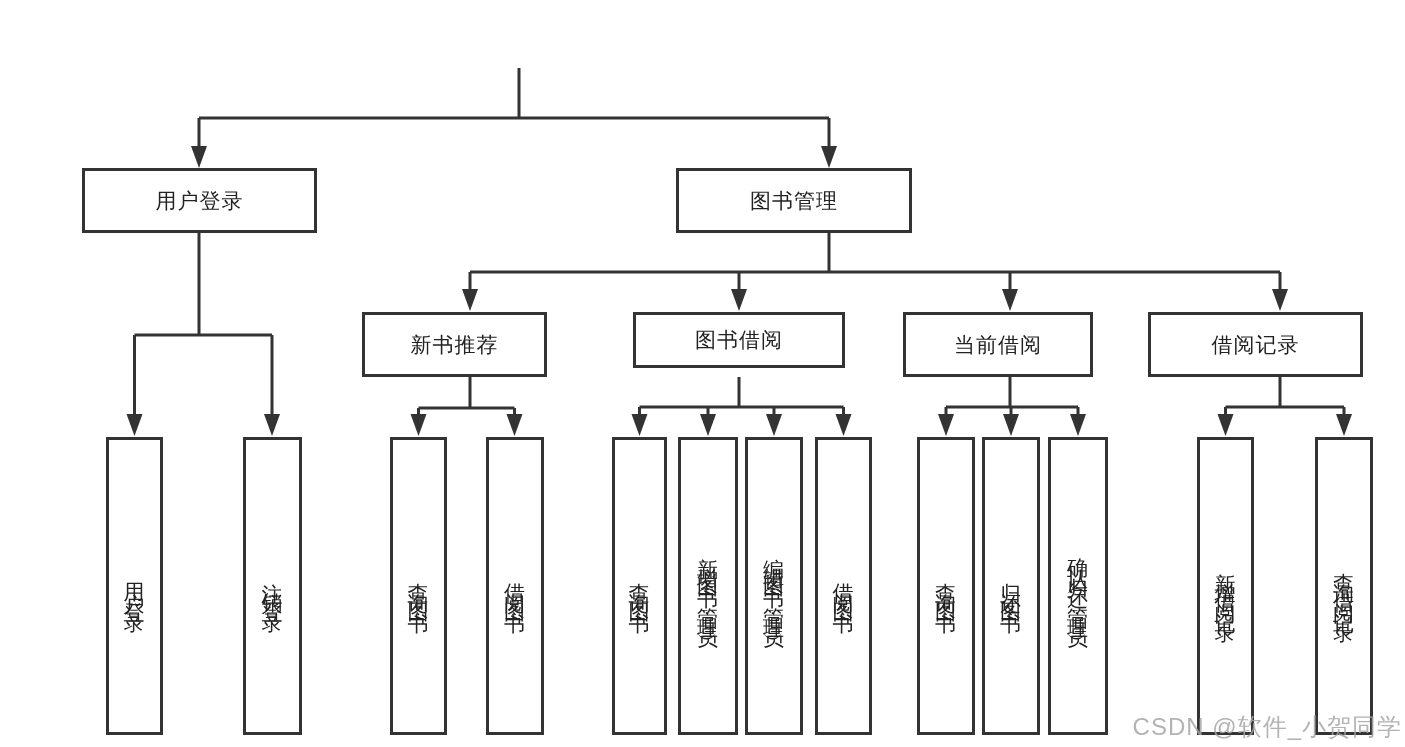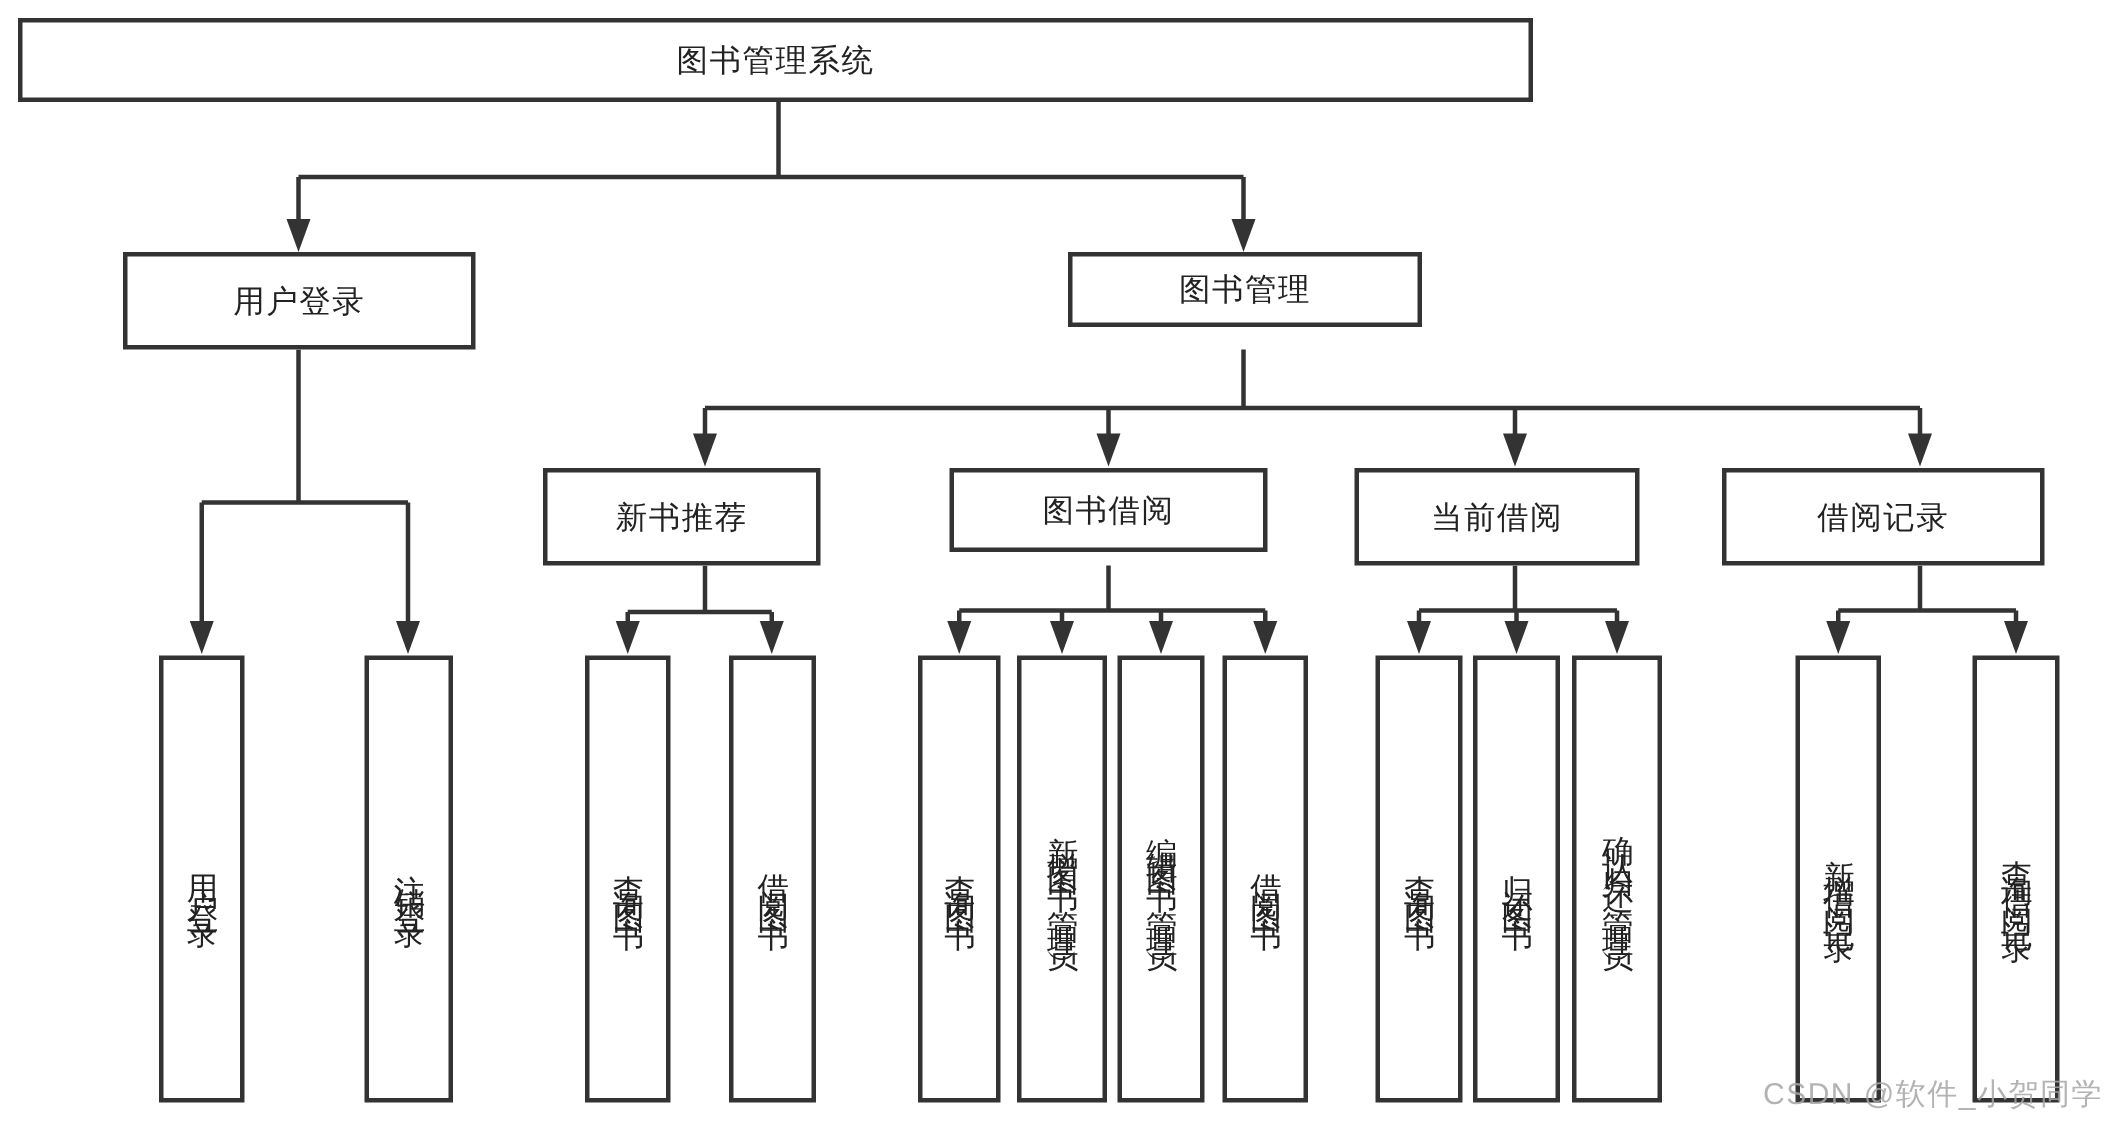--- a/index.html
+++ b/index.html
@@ -36,21 +36,21 @@
   .box.v span{
     writing-mode:vertical-rl;
     text-orientation:mixed;
     letter-spacing:10px;
     line-height:1;
   }
   .watermark{
     position:absolute;
     right:3px;
     bottom:4px;
-    font-size:20px;
+    font-size:24px;
     letter-spacing:1px;
     color:#a6a6a6;
     opacity:.85;
     z-index:5;
     white-space:nowrap;
   }
 </style>
 </head>
 <body>
 
@@ -89,28 +89,25 @@
       <polygon points="766,414 782,414 774,436"></polygon>
       <polygon points="835.5,414 851.5,414 843.5,436"></polygon>
       <polygon points="938,414 954,414 946,436"></polygon>
       <polygon points="1003,414 1019,414 1011,436"></polygon>
       <polygon points="1070,414 1086,414 1078,436"></polygon>
       <polygon points="1217.5,414 1233.5,414 1225.5,436"></polygon>
       <polygon points="1336,414 1352,414 1344,436"></polygon>
     </g>
   </svg>
 
-  <div class="box" style="left:12px;top:12px;width:1010px;height:56px">
-    <span>图书管理系统</span>
-  </div>
 
   <div class="box" style="left:82px;top:168px;width:235px;height:65px">
     <span>用户登录</span>
   </div>
-  <div class="box" style="left:712px;top:168px;width:236px;height:50px">
+  <div class="box" style="left:676px;top:168px;width:236px;height:65px">
     <span>图书管理</span>
   </div>
 
   <div class="box" style="left:362px;top:312px;width:185px;height:65px">
     <span>新书推荐</span>
   </div>
   <div class="box" style="left:633px;top:312px;width:212px;height:56px">
     <span>图书借阅</span>
   </div>
   <div class="box" style="left:903px;top:312px;width:190px;height:65px">

